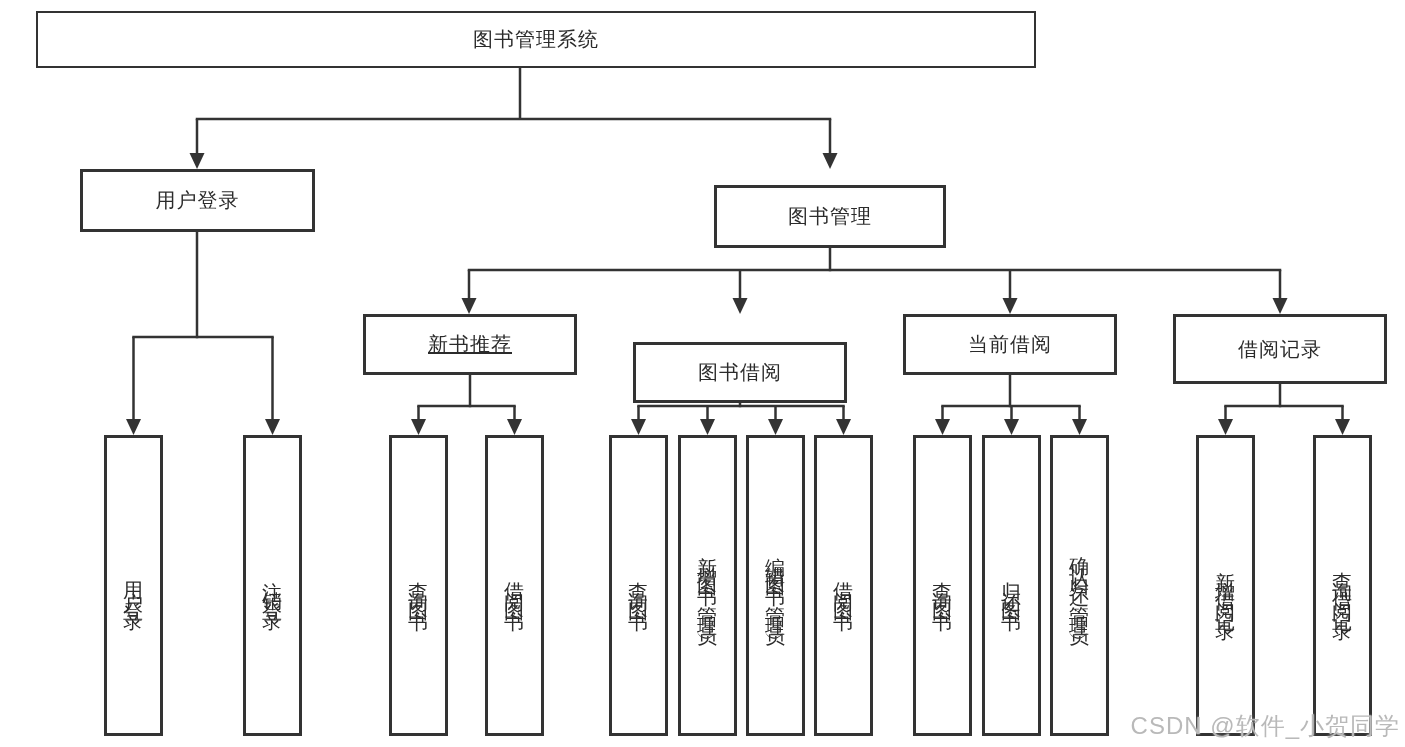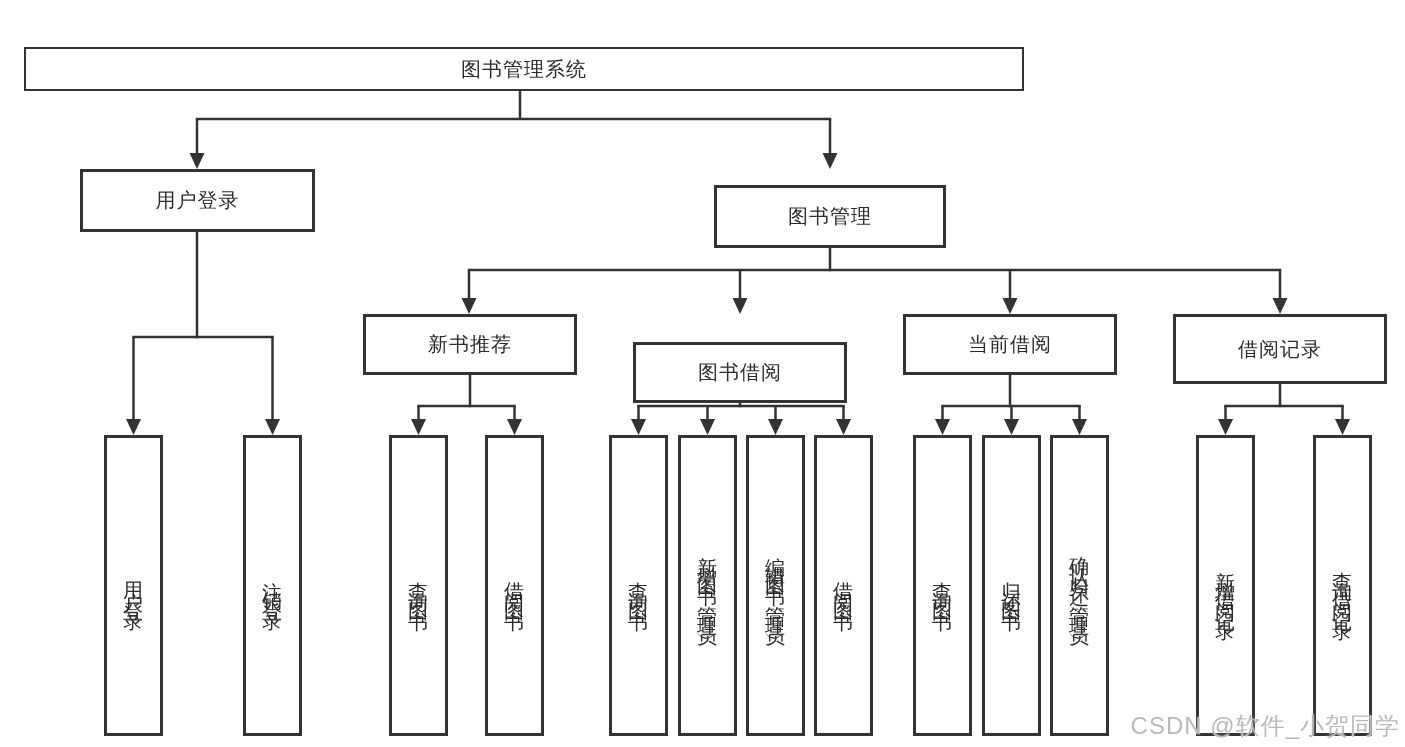--- a/index.html
+++ b/index.html
@@ -118,32 +118,32 @@
       <polygon points="768,419 783,419 775.5,435"></polygon>
       <polygon points="836,419 851,419 843.5,435"></polygon>
       <polygon points="935,419 950,419 942.5,435"></polygon>
       <polygon points="1004,419 1019,419 1011.5,435"></polygon>
       <polygon points="1072,419 1087,419 1079.5,435"></polygon>
       <polygon points="1218,419 1233,419 1225.5,435"></polygon>
       <polygon points="1335,419 1350,419 1342.5,435"></polygon>
     </g>
   </svg>
 
-  <div class="node root" style="left:24px; top:11px; width:1000px; height:44px;margin-top:36px;">
+  <div class="node root" style="left:36px; top:11px; width:1000px; height:57px;">
     <span>图书管理系统</span>
   </div>
 
   <div class="node" style="left:80px; top:169px; width:235px; height:63px;">
     <span>用户登录</span>
   </div>
   <div class="node" style="left:714px; top:169px; width:232px; height:63px;margin-top:16px;">
     <span>图书管理</span>
   </div>
 
-  <div class="node" style="left:363px; top:314px; width:214px; height:61px;">
+  <div class="node" style="left:363px; top:314px; width:214px; height:61px;text-decoration:underline;">
     <span>新书推荐</span>
   </div>
   <div class="node" style="left:633px; top:314px; width:214px; height:61px;margin-top:28px;">
     <span>图书借阅</span>
   </div>
   <div class="node" style="left:903px; top:314px; width:214px; height:61px;">
     <span>当前借阅</span>
   </div>
   <div class="node" style="left:1173px; top:314px; width:214px; height:70px;">
     <span>借阅记录</span>

